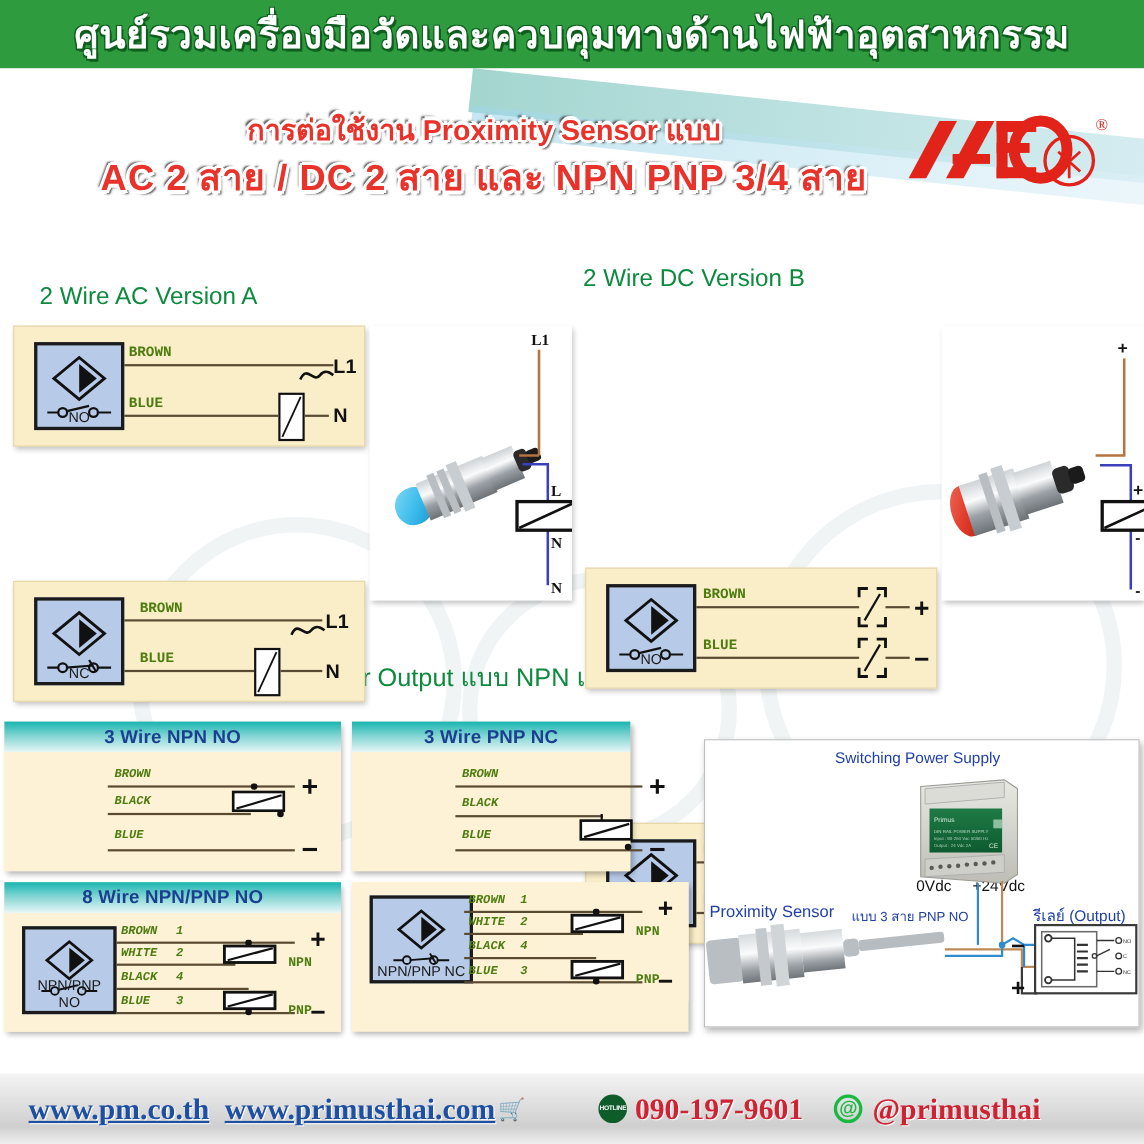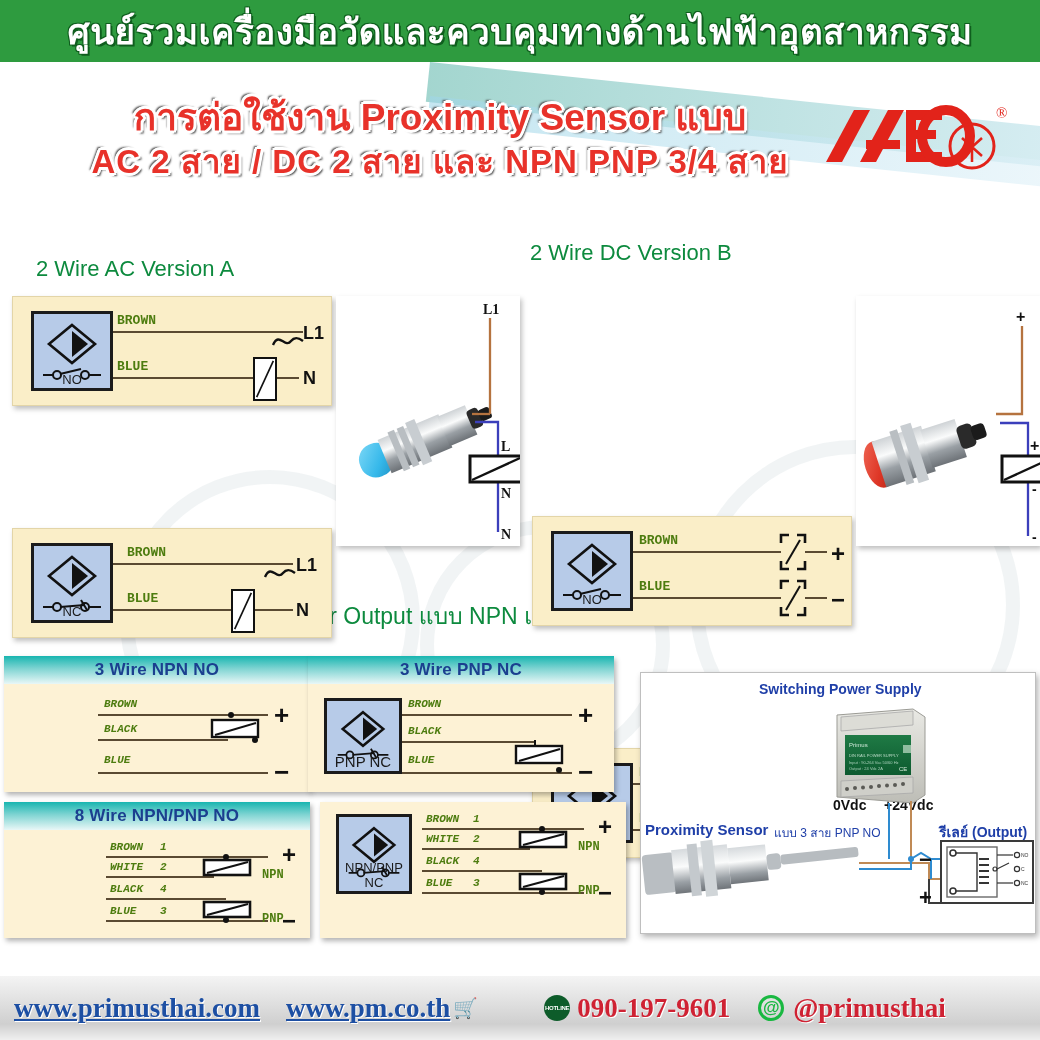--- a/index.html
+++ b/index.html
@@ -44,21 +44,21 @@
     background: linear-gradient(90deg,#9fd6e8,#e7f4fa);
     transform: rotate(6deg); transform-origin: left top; opacity: .6;
   }
 
   
   .title-block {
     position: absolute; left: 60px; top: 96px; width: 760px;
     text-align: center;
   }
   .title-line {
-    font-size: 37px; font-weight: bold; color: #e8322a;
+    font-size: 26px; font-weight: bold; color: #e8322a;
     line-height: 44px; white-space: nowrap;
     text-shadow:
       -2px -2px 0 #fff, 2px -2px 0 #fff, -2px 2px 0 #fff, 2px 2px 0 #fff,
       -3px 0 0 #fff, 3px 0 0 #fff, 0 -3px 0 #fff, 0 3px 0 #fff,
       -3px -3px 2px #4a4a4a, 3px 3px 2px #4a4a4a;
   }
   .title-line.l2 { font-size: 33px; letter-spacing: 1px; }
 
   
   .logo { position: absolute; left: 820px; top: 100px; width: 200px; height: 80px; }
@@ -117,21 +117,21 @@
   .tcard-head span {
     color:#1b3f8f; font-size:17px; font-weight:bold; letter-spacing:.2px; white-space:nowrap;
   }
   .tcard-body { position:relative; height: calc(100% - 28px); background:#fdf2d5; }
 
   
   .photo-panel {
     position:absolute; left:640px; top:672px; width:396px; height:262px;
     background:#fff; border:1px solid #bfbfbf; box-shadow: 2px 3px 6px rgba(0,0,0,.3);
   }
-  .pp-label { position:absolute; color:#1f3fa8; font-weight:bold; white-space:nowrap; }
+  .pp-label { position:absolute; color:#1f3fa8; font-weight:normal; white-space:nowrap; }
 
   
   .footer {
     position:absolute; left:0; top:976px; width:1040px; height:64px;
     background: linear-gradient(180deg,#f4f4f4 0%, #dedede 45%, #cfcfcf 75%, #efefef 100%);
     display:flex; align-items:center;
   }
   .foot-url {
     font-family:"Liberation Serif","DejaVu Serif",serif;
     font-weight:bold; font-size:27px; color:#1d4fa3;
@@ -414,40 +414,25 @@
       <rect x="5" y="8" width="46" height="17" fill="#fff" stroke="#111" stroke-width="2.4"></rect>
       <line x1="8" y1="23" x2="49" y2="11" stroke="#111" stroke-width="2"></line>
       <circle cx="48" cy="28" r="3" fill="#111"></circle>
       <line x1="48" y1="25" x2="48" y2="30" stroke="#111" stroke-width="2"></line>
     </svg>
     <div class="term big" style="left:270px; top:24px; font-size:26px;">+</div>
     <div class="term big" style="left:270px; top:81px; font-size:26px;">−</div>
   </div>
 </div>
 
-<div class="tcard" style="left:308px; top:656px; width:306px; height:136px;">
+<div class="tcard" style="left:320px; top:656px; width:253px; height:136px;">
   <div class="tcard-head">
     <span>3 Wire PNP NC</span>
   </div>
   <div class="tcard-body">
-    <div class="sensor-block" style="left:16px; top:14px; width:78px; height:76px;">
-      <svg class="dia" width="46" height="40" viewBox="0 0 52 44">
-        <polygon points="26,3 49,22 26,41 3,22" fill="none" stroke="#111" stroke-width="2.8"></polygon>
-        <polygon points="26,9 42,22 26,35" fill="#111"></polygon>
-      </svg>
-      <svg class="sw" style="top:46px" width="58" height="14" viewBox="0 0 62 16">
-        <line x1="2" y1="9" x2="12" y2="9" stroke="#111" stroke-width="2"></line>
-        <circle cx="16" cy="9" r="4" fill="none" stroke="#111" stroke-width="2"></circle>
-        <line x1="19" y1="9" x2="44" y2="7" stroke="#111" stroke-width="2"></line>
-        <line x1="40" y1="2" x2="46" y2="12" stroke="#111" stroke-width="2"></line>
-        <circle cx="44" cy="9" r="4" fill="none" stroke="#111" stroke-width="2"></circle>
-        <line x1="48" y1="9" x2="60" y2="9" stroke="#111" stroke-width="2"></line>
-      </svg>
-      <div class="lbl" style="font-size:15px;">PNP NC</div>
-    </div>
     <div class="wire" style="left:94px; top:30px; width:170px;"></div>
     <div class="wlabel ital" style="left:100px; top:14px;">BROWN</div>
     <div class="wire" style="left:94px; top:57px; width:134px;"></div>
     <div class="wlabel ital" style="left:100px; top:41px;">BLACK</div>
     <div class="wire" style="left:94px; top:88px; width:170px;"></div>
     <div class="wlabel ital" style="left:100px; top:70px;">BLUE</div>
     <svg style="position:absolute; left:203px; top:56px;" width="62" height="34" viewBox="0 0 62 34">
       <line x1="24" y1="0" x2="24" y2="6" stroke="#111" stroke-width="2"></line>
       <rect x="5" y="6" width="46" height="17" fill="#fff" stroke="#111" stroke-width="2.4"></rect>
       <line x1="8" y1="21" x2="49" y2="9" stroke="#111" stroke-width="2"></line>
@@ -456,20 +441,34 @@
     <div class="term big" style="left:270px; top:24px; font-size:26px;">+</div>
     <div class="term big" style="left:270px; top:81px; font-size:26px;">−</div>
   </div>
 </div>
 
 <div class="tcard" style="left:4px; top:802px; width:306px; height:136px;">
   <div class="tcard-head">
     <span>8 Wire NPN/PNP NO</span>
   </div>
   <div class="tcard-body">
+    <div class="sensor-block" style="left:16px; top:12px; width:86px; height:80px;">
+      <svg class="dia" width="46" height="40" viewBox="0 0 52 44">
+        <polygon points="26,3 49,22 26,41 3,22" fill="none" stroke="#111" stroke-width="2.8"></polygon>
+        <polygon points="26,9 42,22 26,35" fill="#111"></polygon>
+      </svg>
+      <svg class="sw" style="top:48px" width="64" height="14" viewBox="0 0 62 16">
+        <line x1="2" y1="9" x2="12" y2="9" stroke="#111" stroke-width="2"></line>
+        <circle cx="16" cy="9" r="4" fill="none" stroke="#111" stroke-width="2"></circle>
+        <line x1="19" y1="8" x2="40" y2="3" stroke="#111" stroke-width="2"></line>
+        <circle cx="44" cy="9" r="4" fill="none" stroke="#111" stroke-width="2"></circle>
+        <line x1="48" y1="9" x2="60" y2="9" stroke="#111" stroke-width="2"></line>
+      </svg>
+      <div class="lbl" style="font-size:13px;">NPN/PNP NO</div>
+    </div>
     <div class="wire" style="left:102px; top:26px; width:162px;"></div>
     <div class="wlabel ital" style="left:106px; top:11px;">BROWN</div>
     <div class="wlabel ital" style="left:156px; top:11px;">1</div>
     <div class="wire" style="left:102px; top:46px; width:108px;"></div>
     <div class="wlabel ital" style="left:106px; top:31px;">WHITE</div>
     <div class="wlabel ital" style="left:156px; top:31px;">2</div>
     <div class="wire" style="left:102px; top:68px; width:120px;"></div>
     <div class="wlabel ital" style="left:106px; top:53px;">BLACK</div>
     <div class="wlabel ital" style="left:156px; top:53px;">4</div>
     <div class="wire" style="left:102px; top:90px; width:162px;"></div>
@@ -487,21 +486,21 @@
       <circle cx="26" cy="22" r="3" fill="#111"></circle>
     </svg>
     <div class="wlabel" style="left:258px; top:82px; font-size:12px;">PNP</div>
     <div class="term big" style="left:278px; top:18px; font-size:24px;">+</div>
     <div class="term big" style="left:278px; top:84px; font-size:24px;">−</div>
   </div>
 </div>
 
 <div class="tcard" style="left:320px; top:802px; width:306px; height:136px;">
   <div class="tcard-body">
-    <div class="sensor-block" style="left:16px; top:12px; width:76px; height:80px;">
+    <div class="sensor-block" style="left:16px; top:12px; width:94px; height:80px;">
       <svg class="dia" width="46" height="40" viewBox="0 0 52 44">
         <polygon points="26,3 49,22 26,41 3,22" fill="none" stroke="#111" stroke-width="2.8"></polygon>
         <polygon points="26,9 42,22 26,35" fill="#111"></polygon>
       </svg>
       <svg class="sw" style="top:48px" width="64" height="14" viewBox="0 0 62 16">
         <line x1="2" y1="9" x2="12" y2="9" stroke="#111" stroke-width="2"></line>
         <circle cx="16" cy="9" r="4" fill="none" stroke="#111" stroke-width="2"></circle>
         <line x1="19" y1="9" x2="44" y2="7" stroke="#111" stroke-width="2"></line>
         <line x1="40" y1="2" x2="46" y2="12" stroke="#111" stroke-width="2"></line>
         <circle cx="44" cy="9" r="4" fill="none" stroke="#111" stroke-width="2"></circle>
@@ -630,20 +629,20 @@
       <text x="380" y="198" font-size="5" fill="#333" font-family="Liberation Sans, sans-serif">C</text>
       <text x="380" y="212" font-size="5" fill="#333" font-family="Liberation Sans, sans-serif">NC</text>
       <path d="M288 206 L288 230 L302 230" stroke="#3a3a3a" stroke-width="2" fill="none"></path>
       <text x="278" y="194" font-size="22" font-weight="bold" fill="#111" font-family="Liberation Sans, sans-serif">−</text>
       <text x="278" y="232" font-size="22" font-weight="bold" fill="#111" font-family="Liberation Sans, sans-serif">+</text>
     </g>
   </svg>
 </div>
 
 <div class="footer">
+  <a class="foot-url" style="margin-left:26px;" href="#">www.pm.co.th</a>
   <a class="foot-url" style="margin-left:14px;" href="#">www.primusthai.com</a>
-  <a class="foot-url" style="margin-left:26px;" href="#">www.pm.co.th</a>
   <span class="cart-ic" style="margin-left:3px;">🛒</span>
   <span class="hotline-ic" style="margin-left:66px;">HOTLINE</span>
   <span class="foot-red" style="margin-left:7px;">090-197-9601</span>
   <span class="line-ic" style="margin-left:28px;">@</span>
   <span class="foot-red" style="margin-left:9px;">@primusthai</span>
 </div>
 
 </body></html>

